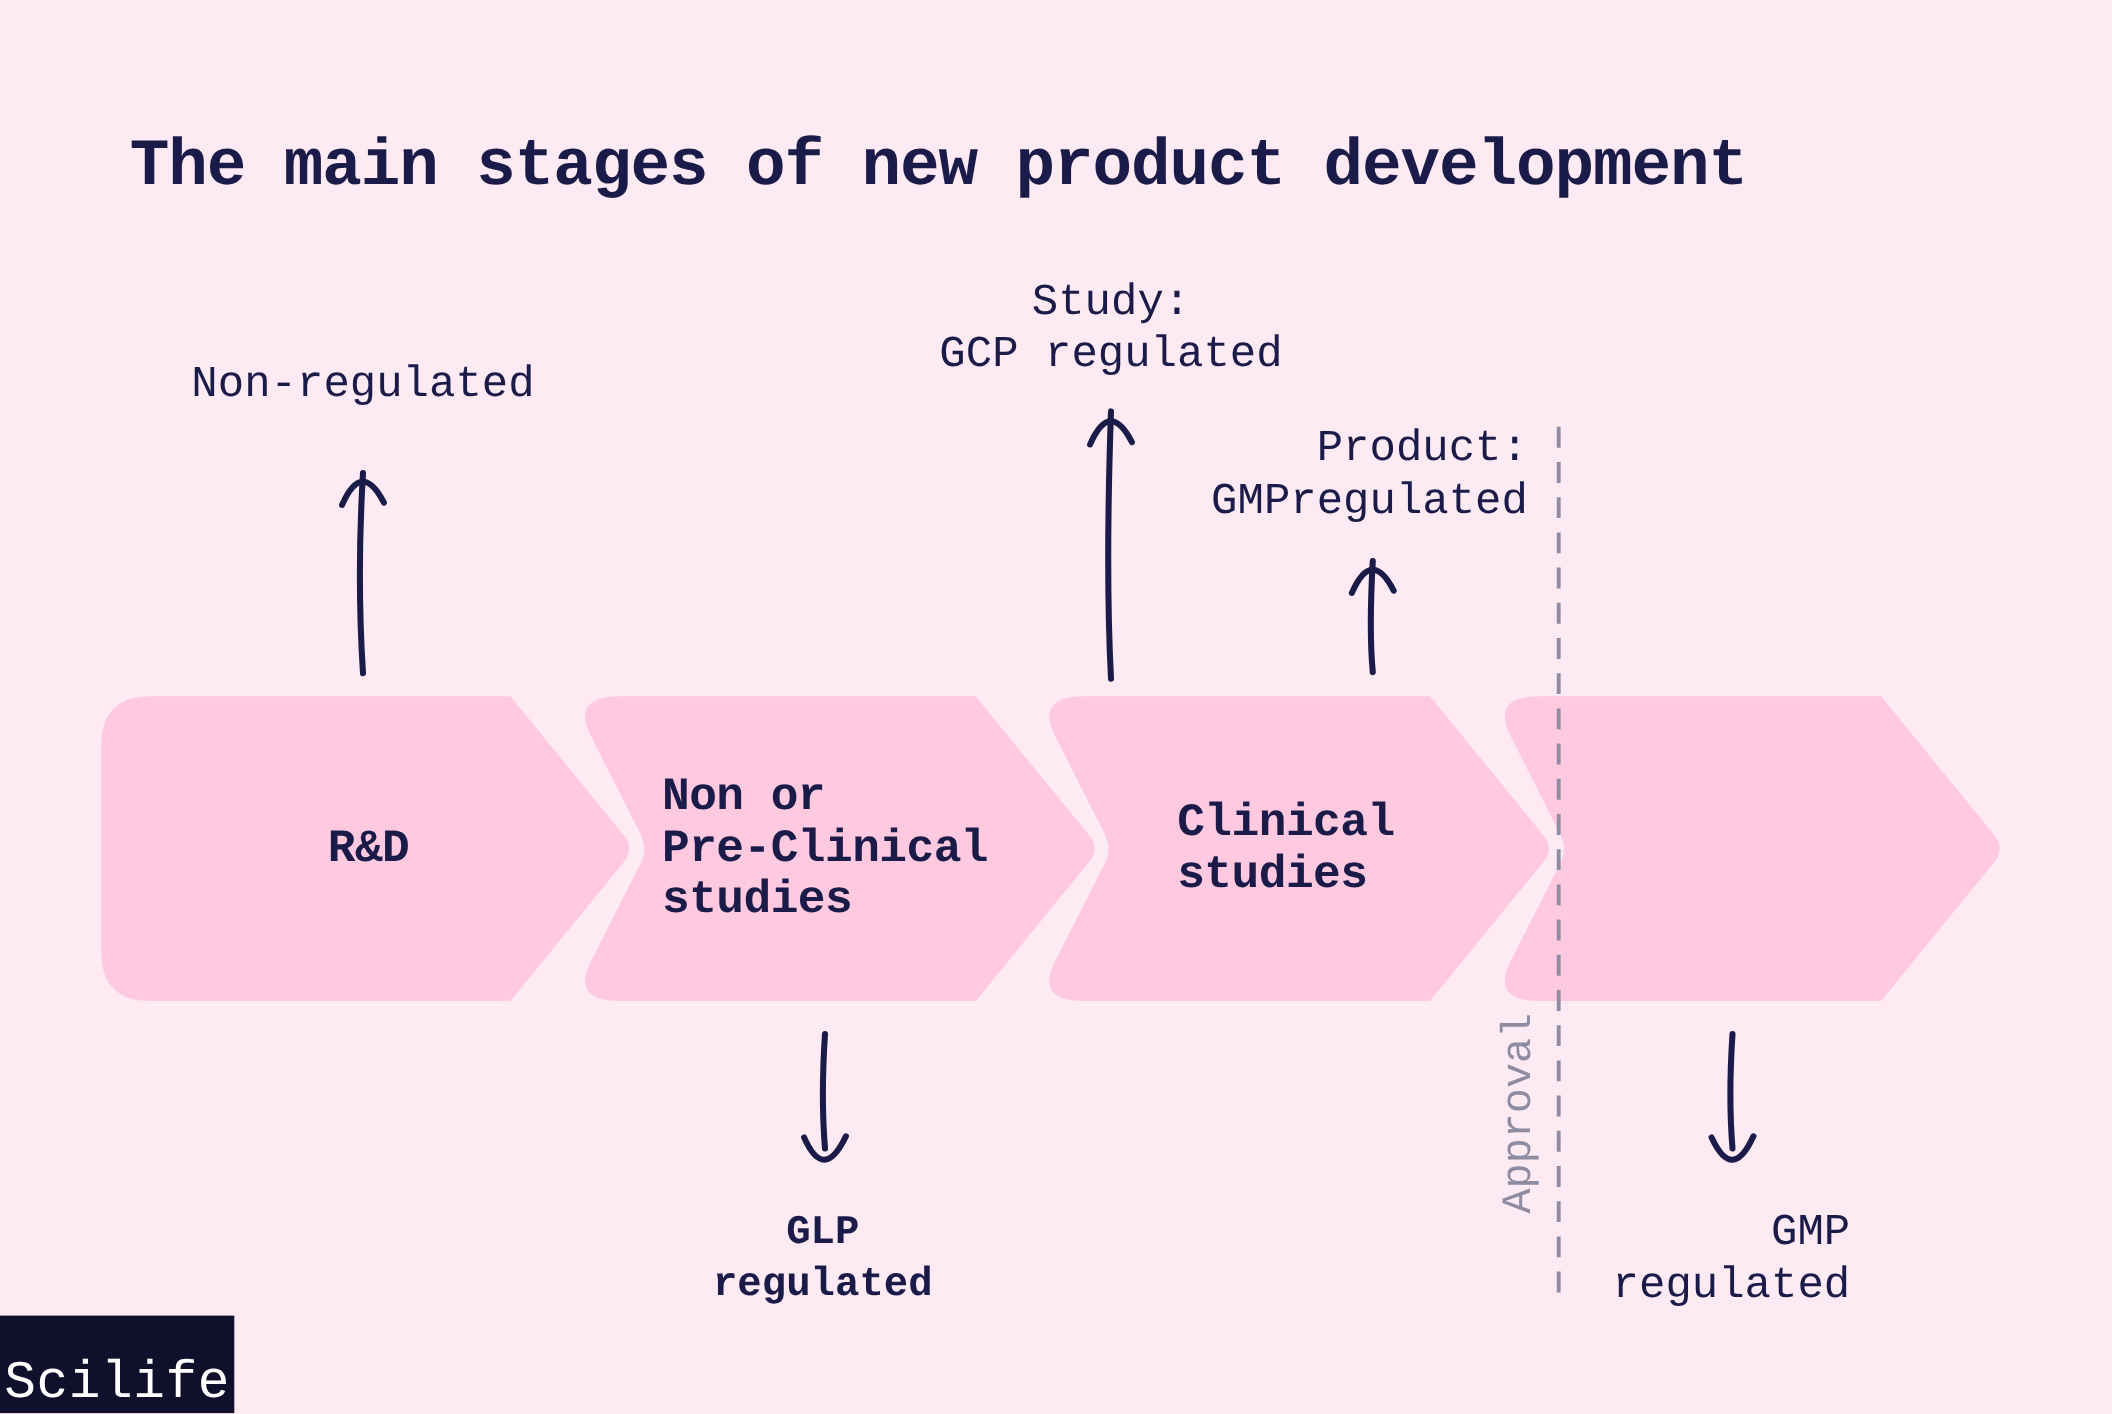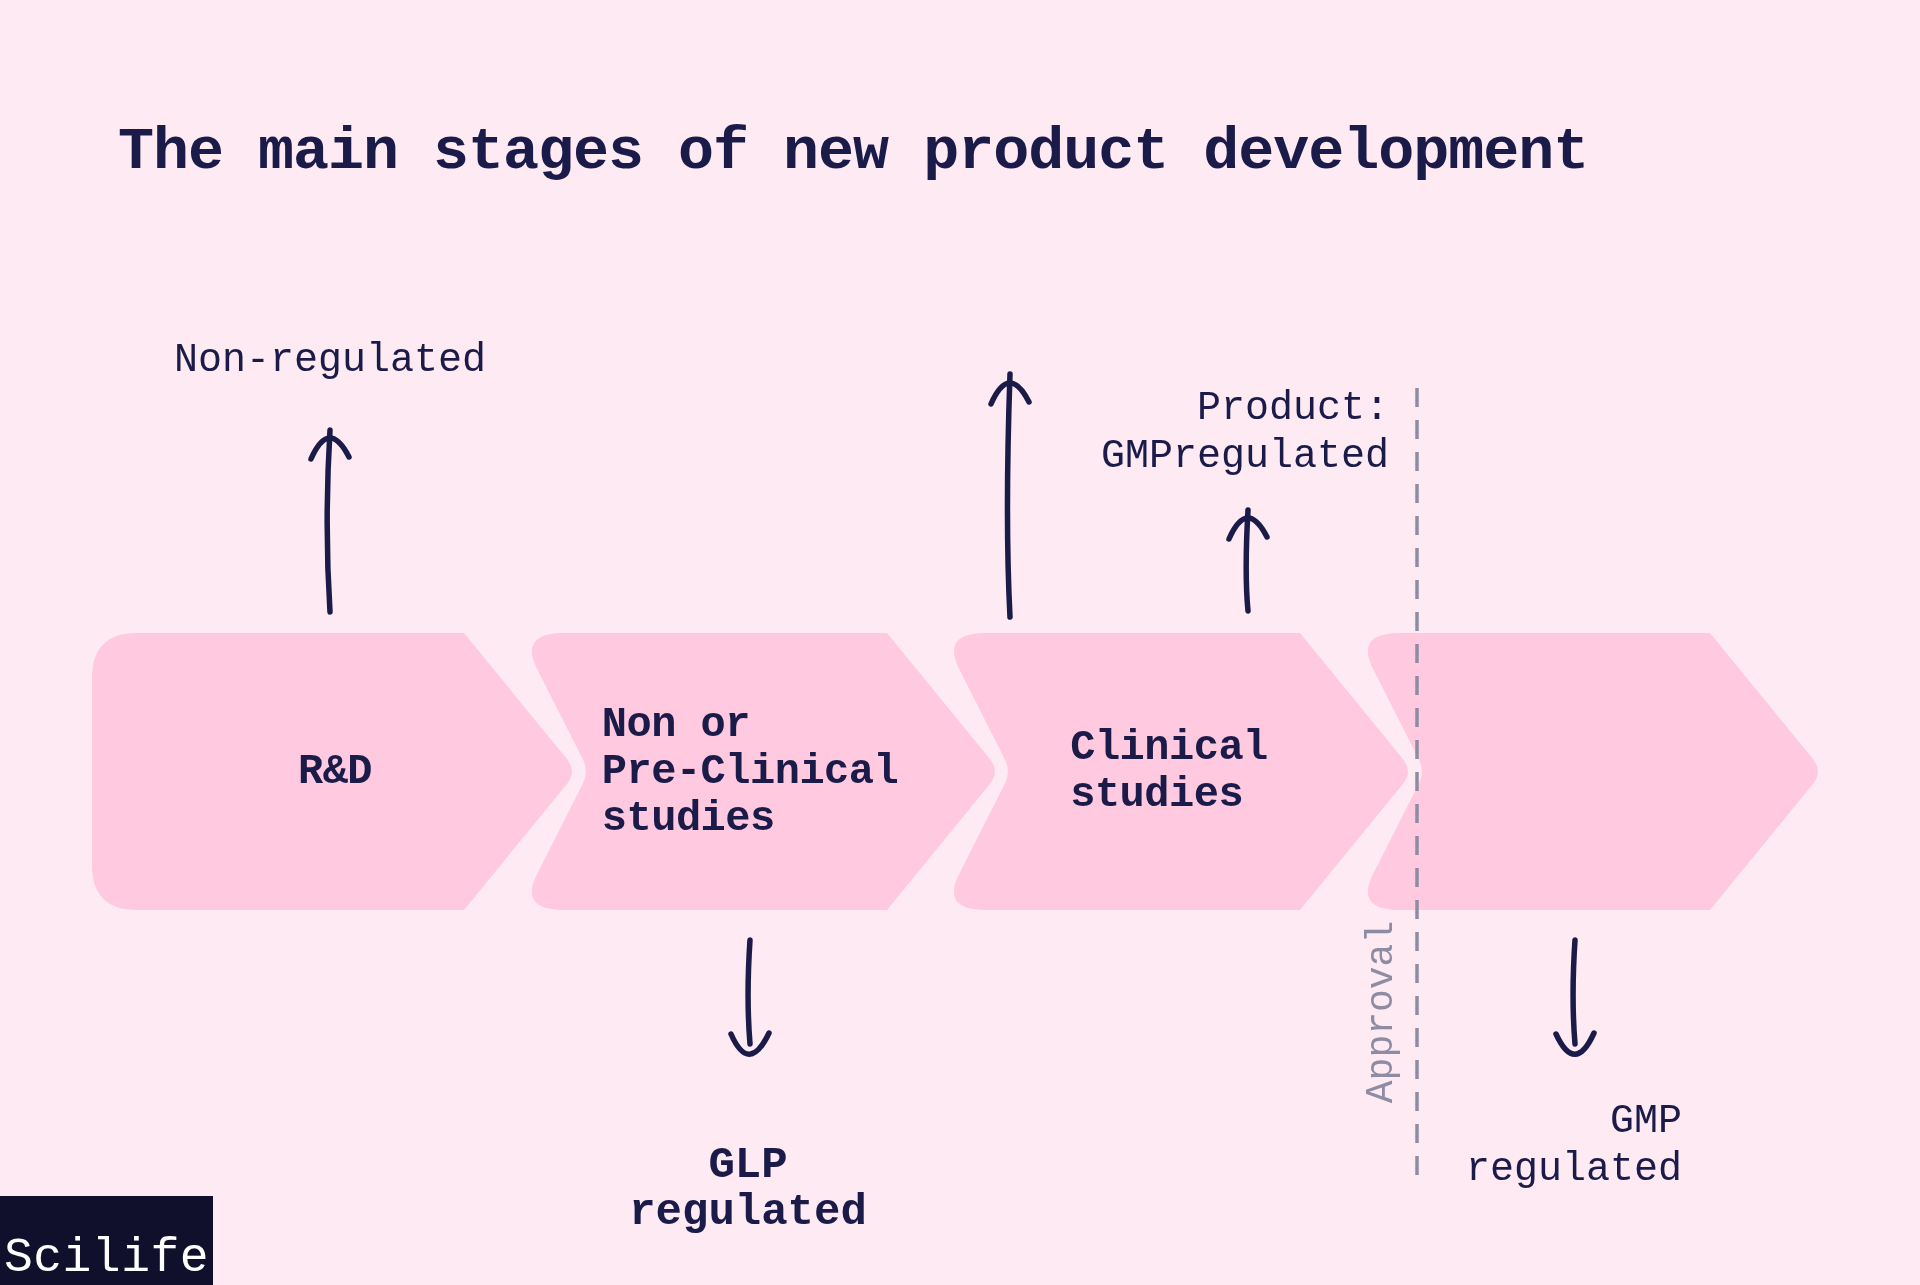--- a/index.html
+++ b/index.html
@@ -20,21 +20,21 @@
     position:absolute; transform:translate(-50%,-50%);
     text-align:left; font-weight:bold;
     font-size:42px; line-height:47px; letter-spacing:-0.5px;
     color:var(--ink,#1b1b49); white-space:pre-line;
   }
   .note {
     position:absolute; transform:translateX(-50%);
     text-align:center; font-size:40px; line-height:48px;
     color:var(--ink,#1b1b49); white-space:pre-line;
   }
-  .note.bold { font-weight:bold; font-size:44px; line-height:47px;margin-top:44px; }
+  .note.bold { font-weight:bold; font-size:37px; line-height:47px; }
   .approval {
     position:absolute; left:1381px; top:1012px;
     transform:translate(-50%,-50%) rotate(-90deg);
     font-size:38px; color:var(--muted,#8d8ca3); white-space:nowrap;
   }
   .logo {
     position:absolute; left:0; top:1196px; width:213px; height:89px;
     background:var(--logo_bg,#10102d); color:var(--logo_text,#fff);
     display:flex; align-items:flex-end; justify-content:center;
     font-size:48px; font-weight:500; letter-spacing:0.5px;
@@ -82,21 +82,23 @@
 
   <div class="title">The main stages of new product development</div>
 
   <div class="stage-label" style="left:335px; top:772px;">R&amp;D</div>
   <div class="stage-label" style="left:750px; top:772px;">Non or
 Pre-Clinical
 studies</div>
   <div class="stage-label" style="left:1169px; top:772px;">Clinical
 studies</div>
 
-  <div class="note" style="left:330px; top:337px;text-align:right;">Non-regulated</div>
+  <div class="note" style="left:330px; top:327px;text-align:right;">Non-regulated</div>
+  <div class="note" style="left:1010px; top:252px;">Study:
+GCP regulated</div>
   <div class="note" style="left:1245px; top:385px;text-align:right;">Product:
 GMPregulated</div>
   <div class="note bold" style="left:748px; top:1098px;">GLP
 regulated</div>
   <div class="note" style="left:1574px; top:1098px;text-align:right;">GMP
 regulated</div>
   <div class="approval">Approval</div>
 
   <div class="logo">
     <span>Scilife</span>

